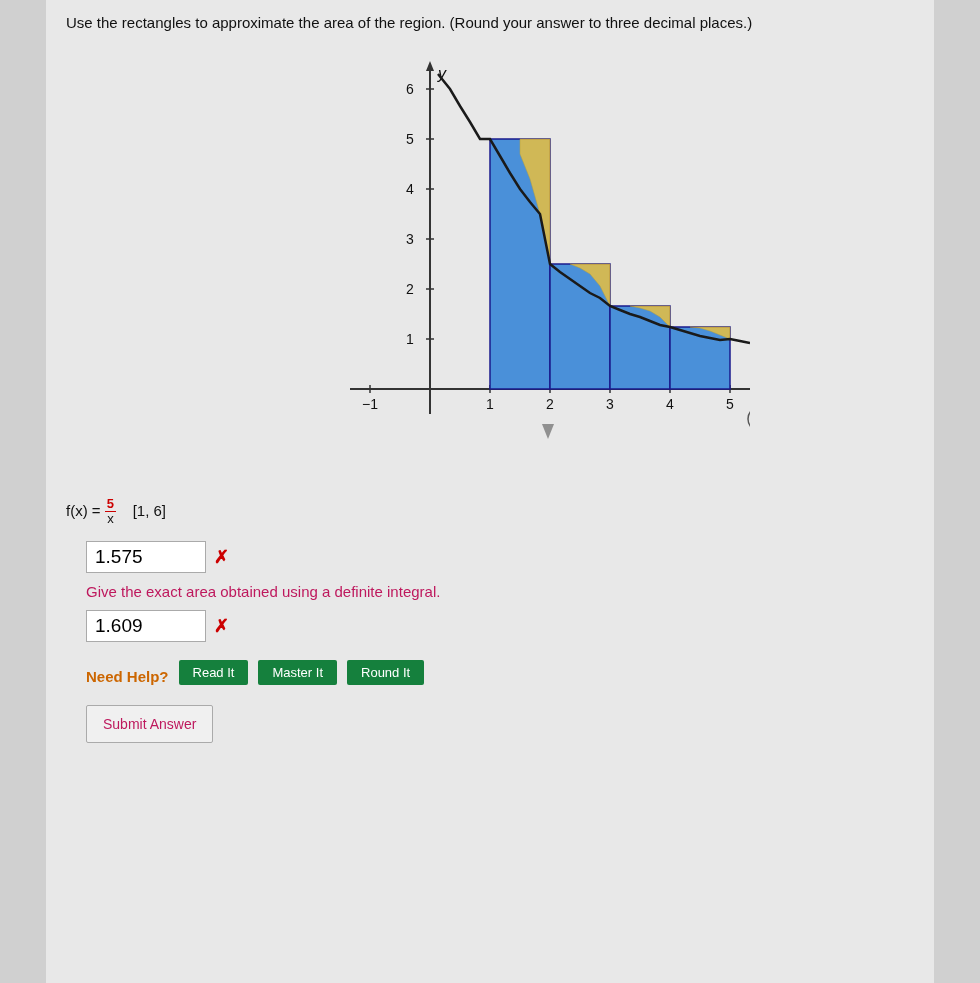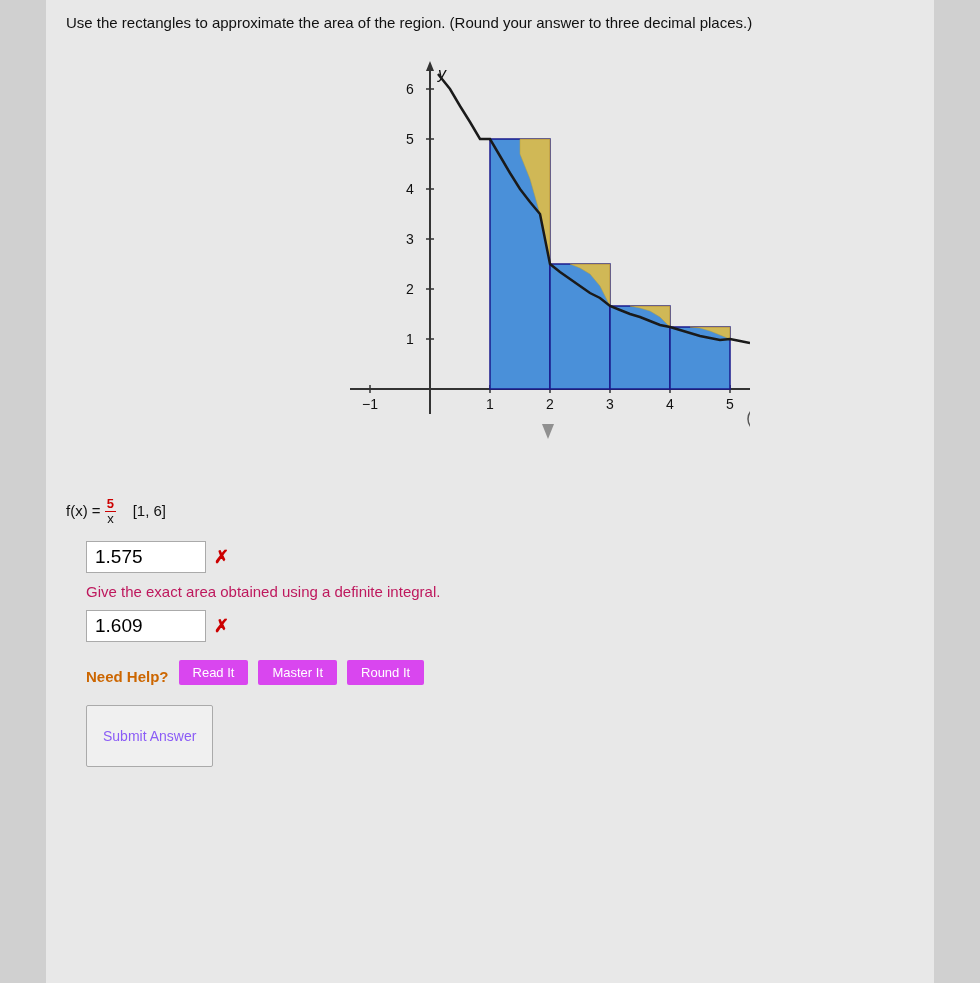--- a/index.html
+++ b/index.html
@@ -73,37 +73,37 @@
       margin-left: 20px;
       margin-top: 18px;
       margin-bottom: 20px;
     }
     .need-help-label {
       color: #cc6600;
       font-weight: bold;
       font-size: 15px;
     }
     .help-btn {
-      background: #d946ef;
+      background: #15803d;
       color: #fff;
       border: none;
       padding: 5px 14px;
       font-size: 13px;
       cursor: pointer;
       border-radius: 2px;
     }
     .submit-row {
       margin-left: 20px;
       margin-top: 10px;
     }
     .submit-btn {
       background: #f0f0f0;
-      color: #8b5cf6;
+      color: #be185d;
       border: 1px solid #aaa;
-      padding: 22px 16px;
+      padding: 10px 16px;
       font-size: 14px;
       cursor: pointer;
       border-radius: 2px;
     }
     .frac {
       display: inline-flex;
       flex-direction: column;
       align-items: center;
       vertical-align: middle;
       font-size: 13px;

